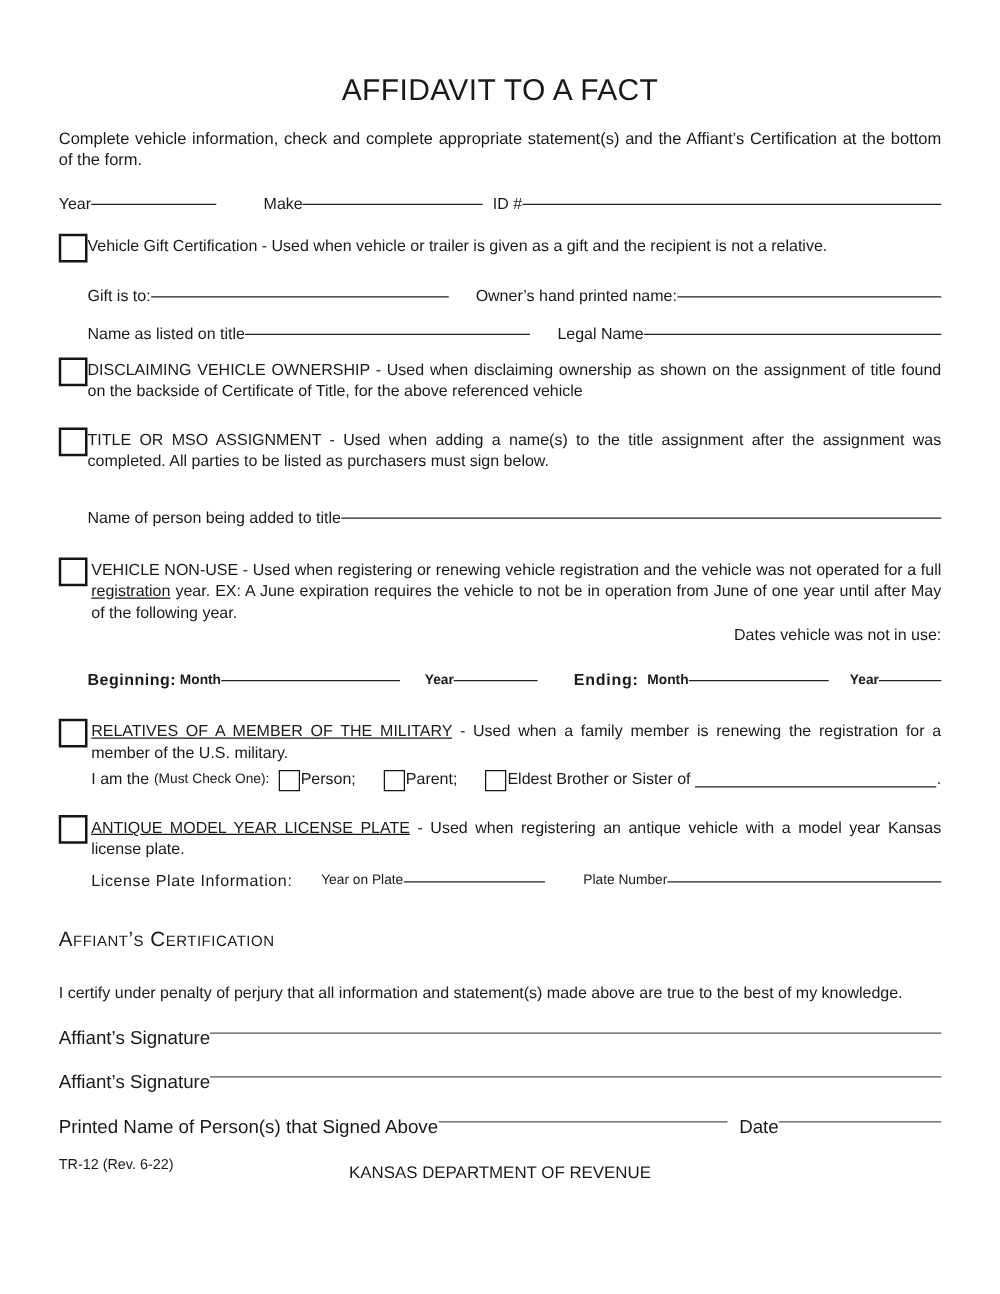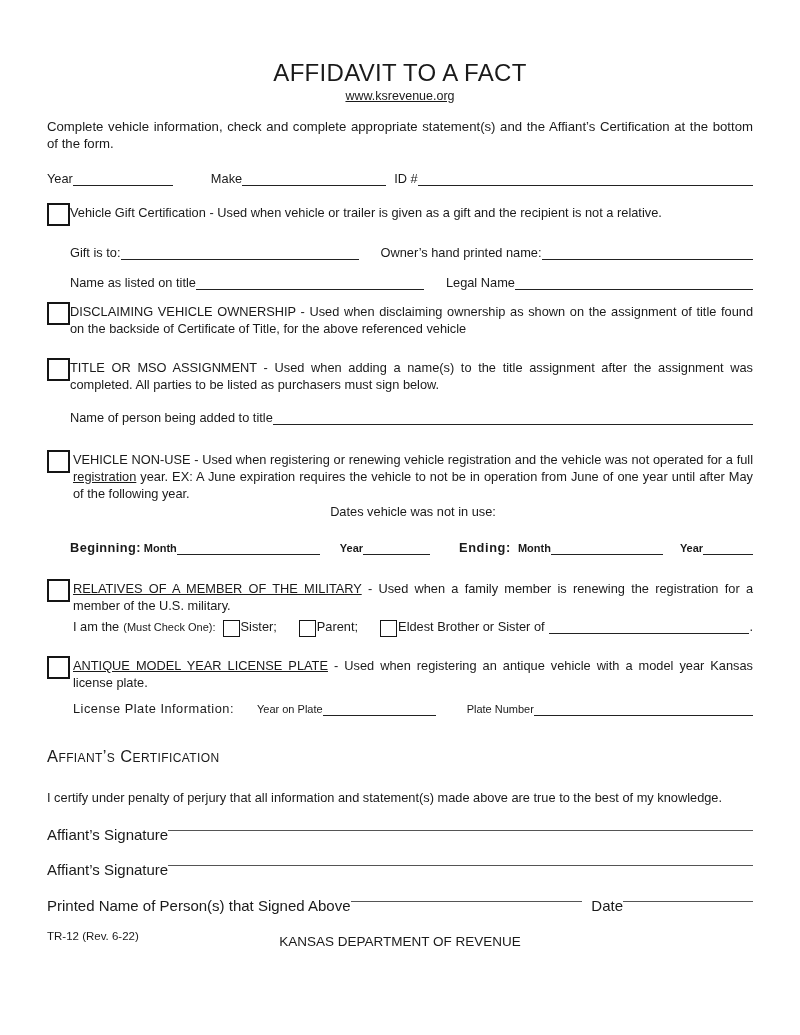--- a/index.html
+++ b/index.html
@@ -14,21 +14,21 @@
   .hdr{text-align:center;}
   .hdr-dept{font-size:13.5px;letter-spacing:.2px;}
   .hdr-title{font-size:24px;letter-spacing:.3px;margin-top:3px;}
   .hdr-site{font-size:12.5px;margin-top:2px;}
   .hdr-site a{color:#1a1a1a;text-decoration:underline;}
 
   .intro{font-size:13.2px;line-height:1.3;text-align:justify;margin-top:15px;}
 
   .sec-head{font-size:13.5px;text-decoration:underline;margin-top:20px;letter-spacing:.2px;}
 
-  .row{display:flex;align-items:flex-end;}
+  .row{display:flex;align-items:center;}
   .lbl{font-size:12.8px;line-height:1.25;white-space:nowrap;}
   .lbl-sm{font-size:11px;line-height:1.4;white-space:nowrap;}
   .lbl-xs{font-size:9px;line-height:1.2;white-space:nowrap;}
   .blank{border-bottom:1px solid #222;height:2px;margin-bottom:1px;}
   .fill{flex:1;}
 
   
   .cbsec{display:flex;align-items:flex-start;margin-top:0;}
   .cb{flex:0 0 auto;width:19px;height:19px;border:2px solid #151515;background:#fff;margin-top:-1px;}
   .cb-sm{flex:0 0 auto;width:15px;height:15px;border:1.5px solid #151515;background:#fff;margin:0 1px -2px 0;display:inline-block;vertical-align:-2px;}
@@ -50,21 +50,20 @@
   .foot-num{position:absolute;left:0;top:0;font-size:11.5px;}
   .foot-dept{text-align:center;font-size:13.5px;padding-top:4px;}
 </style>
 </head>
 <body>
 
 <div class="page">
 
   <div class="hdr">
     <div class="hdr-title">AFFIDAVIT TO A FACT</div>
-    <div class="hdr-site"><a href="#">www.ksrevenue.org</a></div>
   </div>
 
   <p class="intro">Complete vehicle information, check and complete appropriate statement(s) and the Affiant’s Certification at the bottom of the form.</p>
 
 
   <div class="row" style="margin-top:19px;">
     <span class="lbl">Year</span>
     <span class="blank" style="width:100px;"></span>
     <span class="spacer" style="width:38px;"></span>
     <span class="lbl">Make</span>
@@ -100,40 +99,40 @@
   <div class="cbsec" style="margin-top:12px;">
     <span class="cb"></span>
     <p class="cbtext" style="margin:1px 0 0 0;">
       <span>DISCLAIMING VEHICLE OWNERSHIP</span>
       <span>- Used when disclaiming ownership as shown on the assignment of title found on the backside of Certificate of Title, for the above referenced vehicle</span>
     </p>
   </div>
 
   <div class="cbsec" style="margin-top:21px;">
     <span class="cb"></span>
-    <p class="cbtext" style="margin:1px 0 0 0;">
+    <p class="cbtext" style="margin:1px 0 12px 0;">
       <span>TITLE OR MSO ASSIGNMENT</span>
       <span>- Used when adding a name(s) to the title assignment after the assignment was completed. All parties to be listed as purchasers must sign below.</span>
     </p>
   </div>
   <div class="row indent" style="margin-top:16px;">
     <span class="lbl">Name of person being added to title</span>
     <span class="blank fill"></span>
   </div>
 
   <div class="cbsec" style="margin-top:25px;">
     <span class="cb"></span>
     <div class="cbtext">
       <p style="margin:1px 0 0 0;">
         <span>VEHICLE NON-USE</span>
         <span>- Used when registering or renewing vehicle registration and the vehicle was not operated for a full</span>
         <span class="u">registration</span>
         <span>year. EX: A June expiration requires the vehicle to not be in operation from June of one year until after May of the following year.</span>
       </p>
-      <p style="margin:2px 0 0 0;text-align:center;">Dates vehicle was not in use:</p>
+      <p style="margin:2px 0 0 0;text-align:right;">Dates vehicle was not in use:</p>
     </div>
   </div>
   <div class="row indent" style="margin-top:19px;font-weight:bold;">
     <span class="lbl" style="letter-spacing:.4px;">Beginning:</span>
     <span class="spacer" style="width:3px;"></span>
     <span class="lbl-sm">Month</span>
     <span class="blank" style="width:143px;"></span>
     <span class="spacer" style="width:20px;"></span>
     <span class="lbl-sm">Year</span>
     <span class="blank" style="width:67px;"></span>
@@ -153,21 +152,21 @@
       <p style="margin:1px 0 0 0;">
         <span class="u">RELATIVES OF A MEMBER OF THE MILITARY</span>
         <span>- Used when a family member is renewing the registration for a member of the U.S. military.</span>
       </p>
       <div class="row" style="margin-top:4px;align-items:flex-end;">
         <span class="lbl">I am the</span>
         <span class="spacer" style="width:4px;"></span>
         <span class="lbl-sm">(Must Check One):</span>
         <span class="spacer" style="width:7px;"></span>
         <span class="cb-sm"></span>
-        <span class="lbl">Sister;</span>
+        <span class="lbl">Person;</span>
         <span class="spacer" style="width:22px;"></span>
         <span class="cb-sm"></span>
         <span class="lbl">Parent;</span>
         <span class="spacer" style="width:22px;"></span>
         <span class="cb-sm"></span>
         <span class="lbl">Eldest Brother or Sister of</span>
         <span class="spacer" style="width:4px;"></span>
         <span class="blank fill"></span>
         <span class="lbl">.</span>
       </div>

